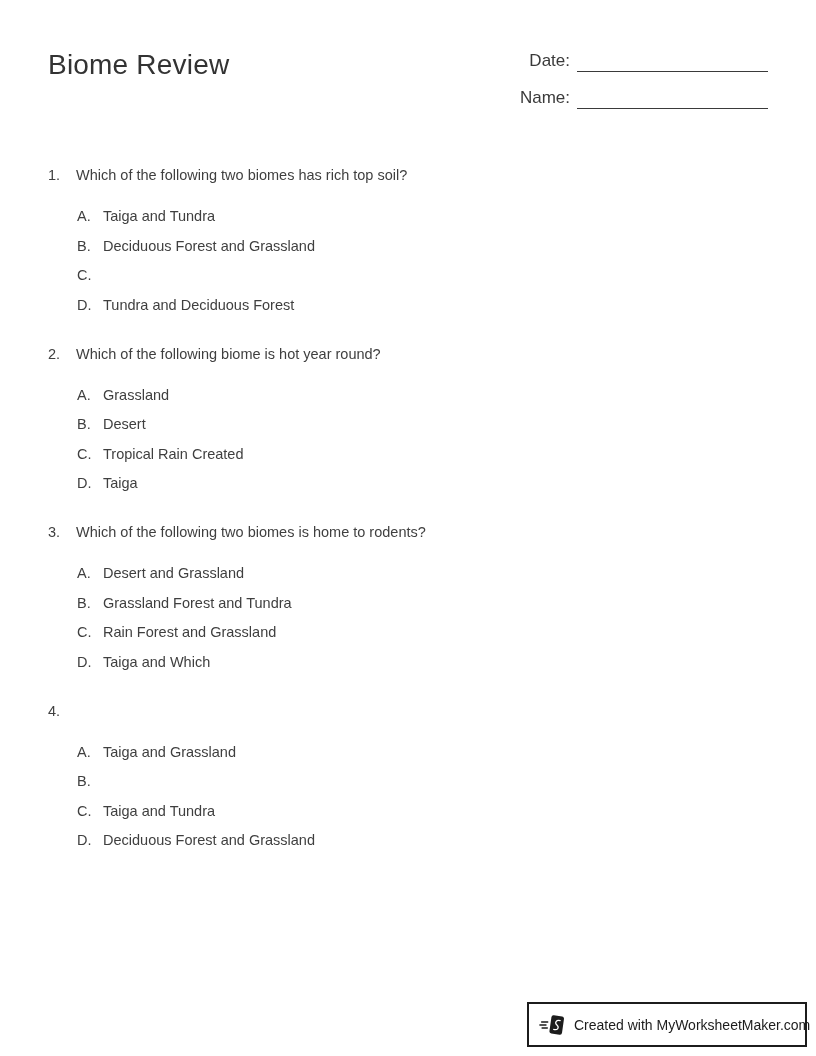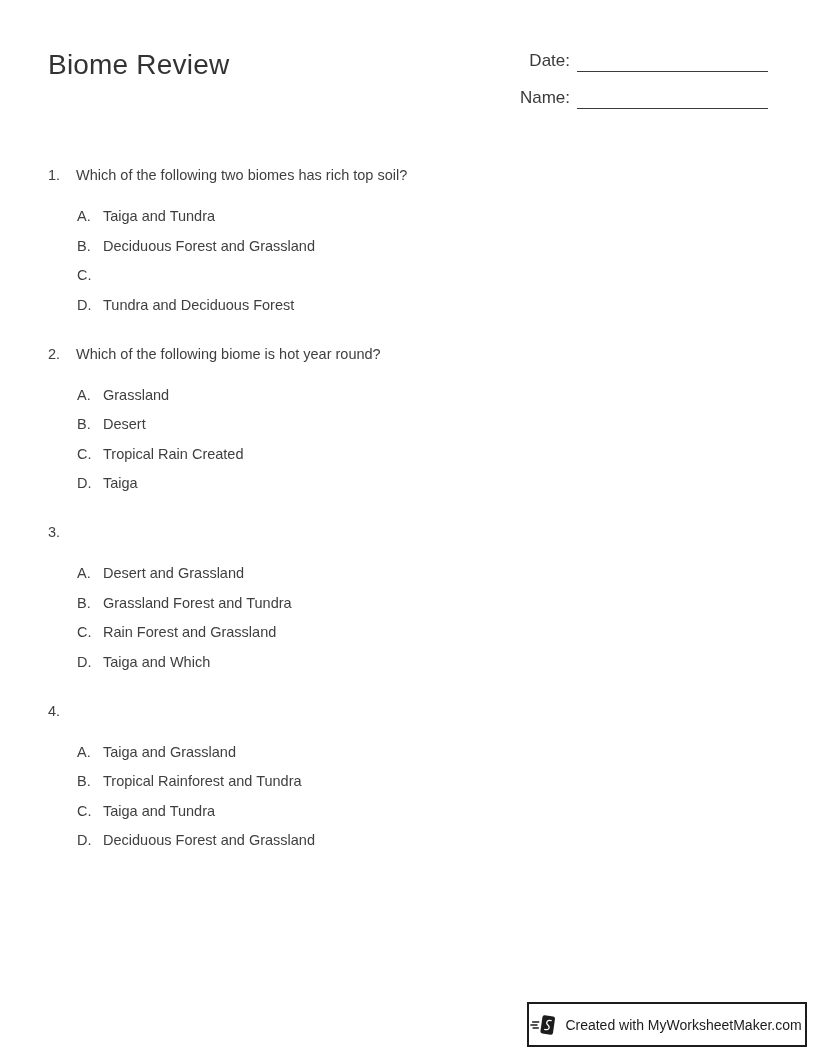--- a/index.html
+++ b/index.html
@@ -75,21 +75,20 @@
     position: absolute;
     right: 9px;
     bottom: 9px;
     width: 280px;
     height: 45px;
     border: 2px solid #1c1c1c;
     background: #ffffff;
     display: flex;
     align-items: center;
     padding: 0 12px 0 10px;
-    justify-content: center;
   }
   .footer-logo {
     width: 28px;
     height: 28px;
     flex: none;
     margin-right: 7px;
     display: flex;
     align-items: center;
     justify-content: center;
   }
@@ -165,20 +164,21 @@
         <div class="option">
           <span class="opt-letter">D.</span>
           <span class="opt-text">Taiga</span>
         </div>
       </div>
     </div>
 
     <div class="question">
       <div class="q-row">
         <span class="q-num">3.</span>
+        <span class="q-text">Which of the following two biomes is home to rodents?</span>
       </div>
       <div class="options">
         <div class="option">
           <span class="opt-letter">A.</span>
           <span class="opt-text">Desert and Grassland</span>
         </div>
         <div class="option">
           <span class="opt-letter">B.</span>
           <span class="opt-text">Grassland Forest and Tundra</span>
         </div>
@@ -197,21 +197,20 @@
       <div class="q-row">
         <span class="q-num">4.</span>
       </div>
       <div class="options">
         <div class="option">
           <span class="opt-letter">A.</span>
           <span class="opt-text">Taiga and Grassland</span>
         </div>
         <div class="option">
           <span class="opt-letter">B.</span>
-          <span class="opt-text">Tropical Rainforest and Tundra</span>
         </div>
         <div class="option">
           <span class="opt-letter">C.</span>
           <span class="opt-text">Taiga and Tundra</span>
         </div>
         <div class="option">
           <span class="opt-letter">D.</span>
           <span class="opt-text">Deciduous Forest and Grassland</span>
         </div>
       </div>

